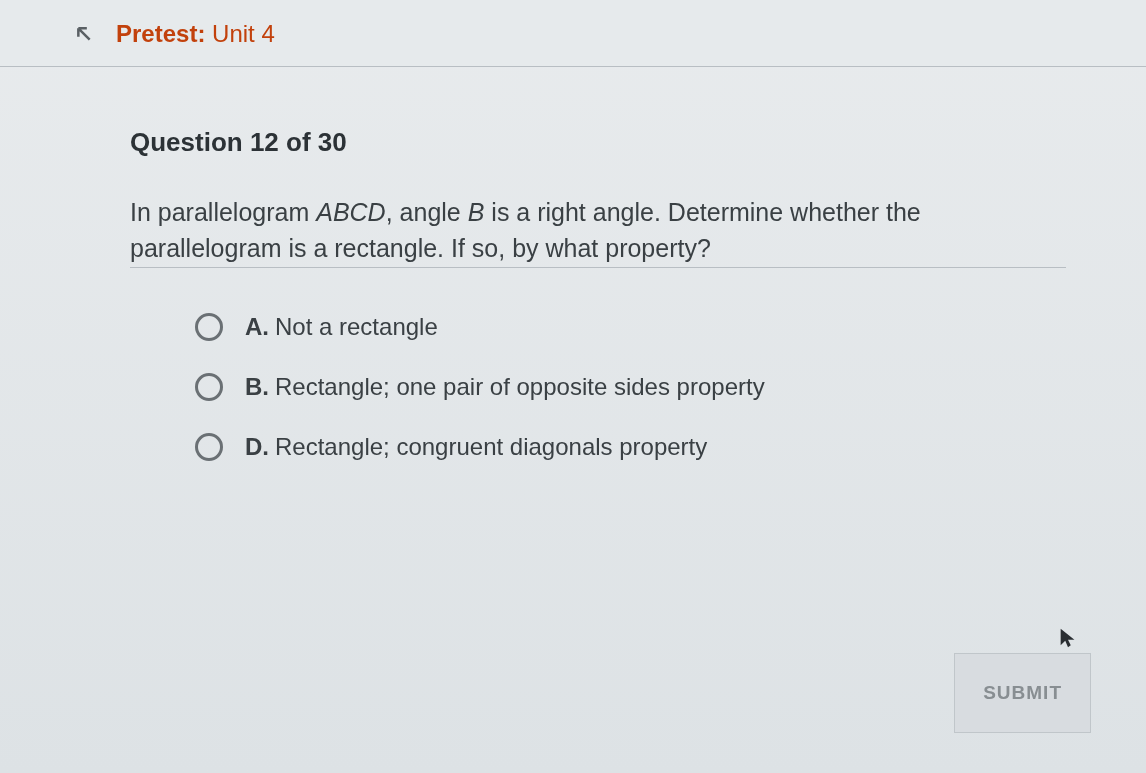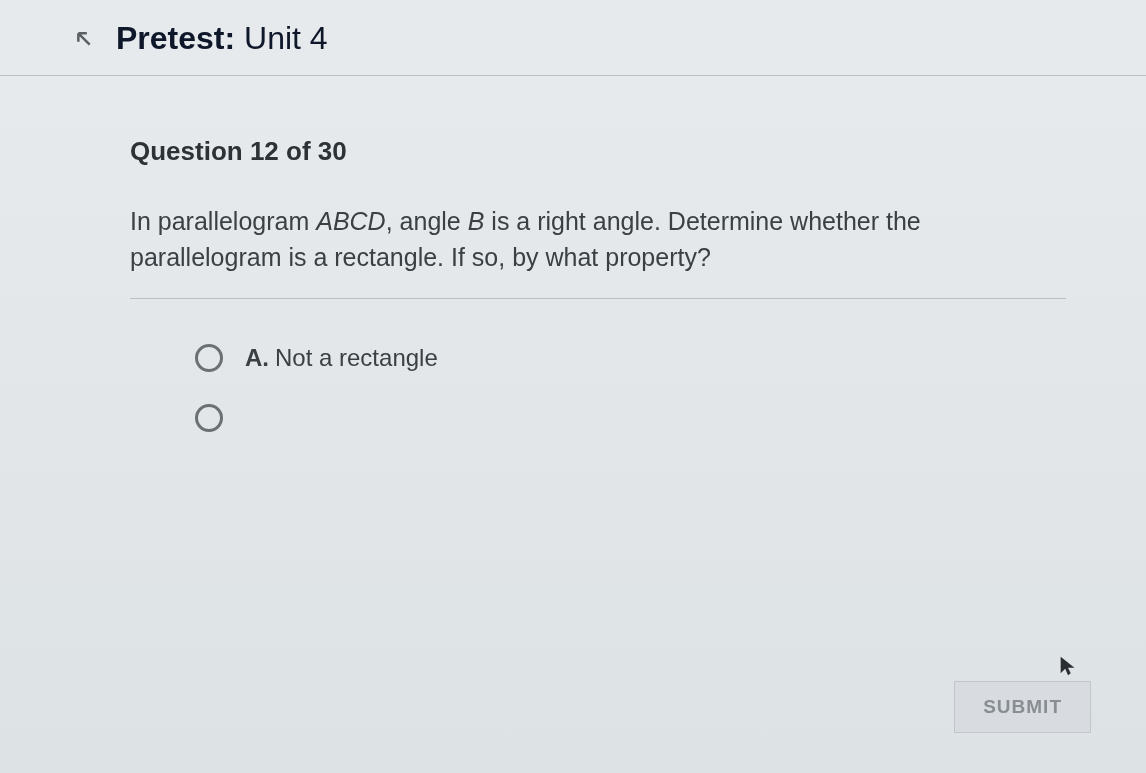--- a/index.html
+++ b/index.html
@@ -33,22 +33,22 @@
       color: #5a6064;
     }
     .back-icon svg {
       width: 24px;
       height: 24px;
       stroke: #5a6064;
       stroke-width: 2.5;
       fill: none;
     }
     .header-title {
-      font-size: 32px;
-      color: #0f172a;
+      font-size: 24px;
+      color: #c2410c;
     }
     .header-title .bold {
       font-weight: 700;
     }
     .header-title .light {
       font-weight: 400;
     }
     .content {
       padding: 60px 80px 0 130px;
     }
@@ -56,21 +56,20 @@
       font-size: 26px;
       font-weight: 700;
       color: #2c3236;
       margin-bottom: 36px;
     }
     .question-text {
       font-size: 25px;
       color: #3a4044;
       line-height: 1.45;
       max-width: 850px;
-      margin-bottom: 22px;
     }
     .question-text .italic {
       font-style: italic;
     }
     .divider {
       border: none;
       border-top: 1px solid #b8bec3;
       margin: 0 0 45px 0;
       max-width: 960px;
     }
@@ -105,21 +104,21 @@
       bottom: 40px;
       right: 55px;
     }
     .submit-btn {
       background: #d8dce0;
       border: 1px solid #c0c6ca;
       color: #888e92;
       font-size: 19px;
       font-weight: 600;
       letter-spacing: 1px;
-      padding: 14px 28px;
+      padding: 28px 28px;
       cursor: pointer;
       font-family: inherit;
     }
     .cursor-icon {
       position: absolute;
       top: -28px;
       right: 12px;
       color: #2a2e32;
     }
     .cursor-icon svg {
@@ -151,20 +150,29 @@
 
   <div class="options">
     <div class="option">
       <div class="radio"></div>
       <div class="option-label">
         <span class="letter">A.</span><span>Not a rectangle</span>
       </div>
     </div>
     <div class="option">
       <div class="radio"></div>
+      <div class="option-label">
+        <span class="letter">B.</span><span>Rectangle; one pair of opposite sides property</span>
+      </div>
+    </div>
+    <div class="option">
+      <div class="radio"></div>
+      <div class="option-label">
+        <span class="letter">D.</span><span>Rectangle; congruent diagonals property</span>
+      </div>
     </div>
   </div>
 </div>
 
 <div class="submit-area">
   <div class="cursor-icon">
     <svg viewBox="0 0 24 24">
         <path fill="#2a2e32" d="M4 2 L4 20 L9 15 L12 22 L15 20 L12 14 L19 14 Z"></path>
       </svg>
   </div>

